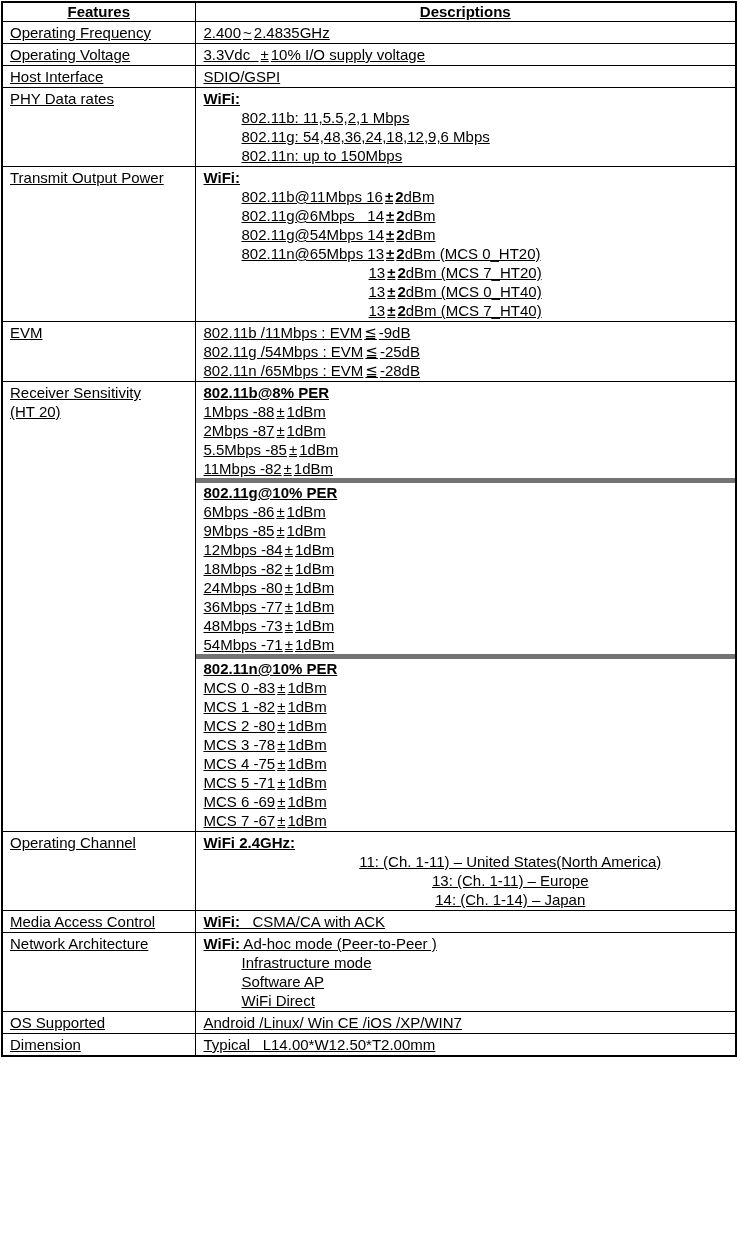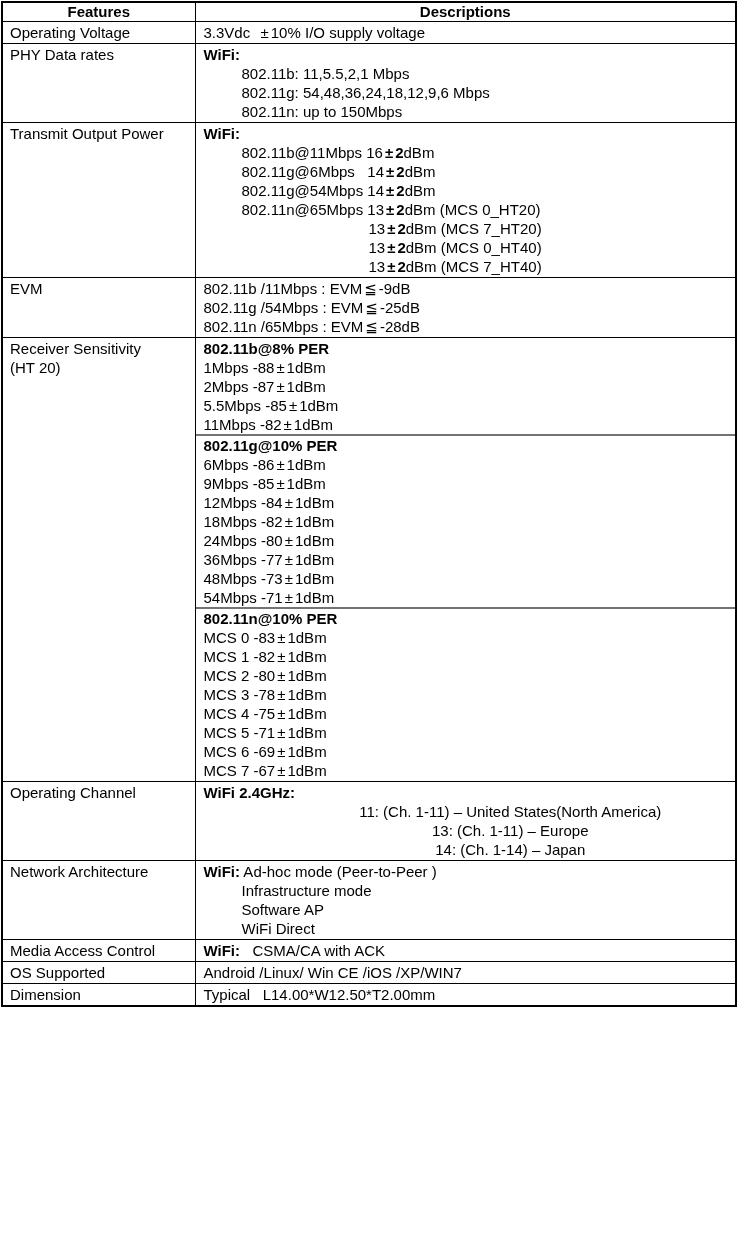--- a/index.html
+++ b/index.html
@@ -18,64 +18,85 @@
     table-layout: fixed;
     width: 736px;
     margin: 1px;
     border: 2px solid #000000;
   }
   col.c-feature { width: 193px; }
   th, td {
     border: 1px solid #000000;
     vertical-align: top;
     padding: 1px 0;
+    text-decoration: underline;
   }
   th {
     font-weight: bold;
     text-align: center;
     font-size: 15px;
     line-height: 17px;
     padding: 0 0 1px 0;
   }
   .line {
     line-height: 19px;
     white-space: pre-wrap;
     overflow: hidden;
   }
   .ind0 { padding-left: 8px; }
   .ind1 { padding-left: 46px; }
   .ind2 { padding-left: 90px; text-align: center; }
   .ind3 { padding-left: 173px; }
   td.feature .line { padding-left: 7px; padding-right: 2px; }
   .b { font-weight: bold; }
   .wide { padding: 0 2px; }
-  .block.sep { border-top: 2px solid #737373; }
+  .block.sep { border-top: 5px solid #737373; }
 </style>
 </head>
 <body>
 
 <table class="spec">
   <colgroup>
     <col class="c-feature">
     <col class="c-desc">
   </colgroup>
   <thead>
     <tr>
       <th>Features</th>
       <th>Descriptions</th>
     </tr>
   </thead>
   <tbody id="spec-body">
       <tr>
         <td class="feature">
+          <div class="line">Operating Frequency</div>
+        </td>
+        <td class="desc">
+          <div class="block">
+            <div class="line ind0"><span>2.400<span class="wide">~</span>2.4835GHz</span></div>
+          </div>
+        </td>
+      </tr>
+      <tr>
+        <td class="feature">
           <div class="line">Operating Voltage</div>
         </td>
         <td class="desc">
           <div class="block">
             <div class="line ind0"><span>3.3Vdc  <span class="wide">±</span>10% I/O supply voltage</span></div>
+          </div>
+        </td>
+      </tr>
+      <tr>
+        <td class="feature">
+          <div class="line">Host Interface</div>
+        </td>
+        <td class="desc">
+          <div class="block">
+            <div class="line ind0"><span>SDIO/GSPI</span></div>
           </div>
         </td>
       </tr>
       <tr>
         <td class="feature">
           <div class="line">PHY Data rates</div>
         </td>
         <td class="desc">
           <div class="block">
             <div class="line ind0"><span class="b">WiFi:</span></div>
@@ -159,43 +180,43 @@
           <div class="block">
             <div class="line ind0"><span class="b">WiFi 2.4GHz:</span></div>
             <div class="line ind2"><span>11: (Ch. 1-11) – United States(North America)</span></div>
             <div class="line ind2"><span>13: (Ch. 1-11) – Europe</span></div>
             <div class="line ind2"><span>14: (Ch. 1-14) – Japan</span></div>
           </div>
         </td>
       </tr>
       <tr>
         <td class="feature">
+          <div class="line">Media Access Control</div>
+        </td>
+        <td class="desc">
+          <div class="block">
+            <div class="line ind0"><span class="b">WiFi:</span><span>   CSMA/CA with ACK</span></div>
+          </div>
+        </td>
+      </tr>
+      <tr>
+        <td class="feature">
           <div class="line">Network Architecture</div>
         </td>
         <td class="desc">
           <div class="block">
             <div class="line ind0"><span class="b">WiFi:</span><span> Ad-hoc mode (Peer-to-Peer )</span></div>
             <div class="line ind1"><span>Infrastructure mode</span></div>
             <div class="line ind1"><span>Software AP</span></div>
             <div class="line ind1"><span>WiFi Direct</span></div>
           </div>
         </td>
       </tr>
       <tr>
         <td class="feature">
-          <div class="line">Media Access Control</div>
-        </td>
-        <td class="desc">
-          <div class="block">
-            <div class="line ind0"><span class="b">WiFi:</span><span>   CSMA/CA with ACK</span></div>
-          </div>
-        </td>
-      </tr>
-      <tr>
-        <td class="feature">
           <div class="line">OS Supported</div>
         </td>
         <td class="desc">
           <div class="block">
             <div class="line ind0"><span>Android /Linux/ Win CE /iOS /XP/WIN7</span></div>
           </div>
         </td>
       </tr>
       <tr>
         <td class="feature">

